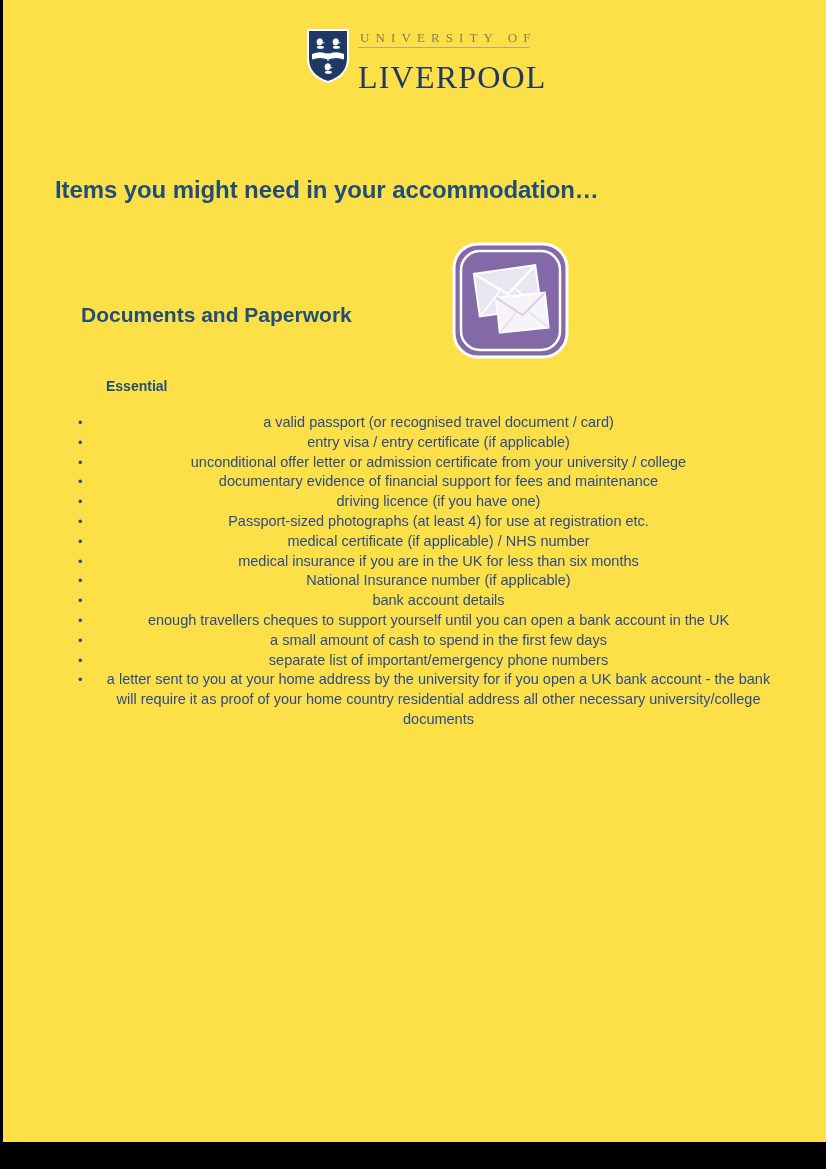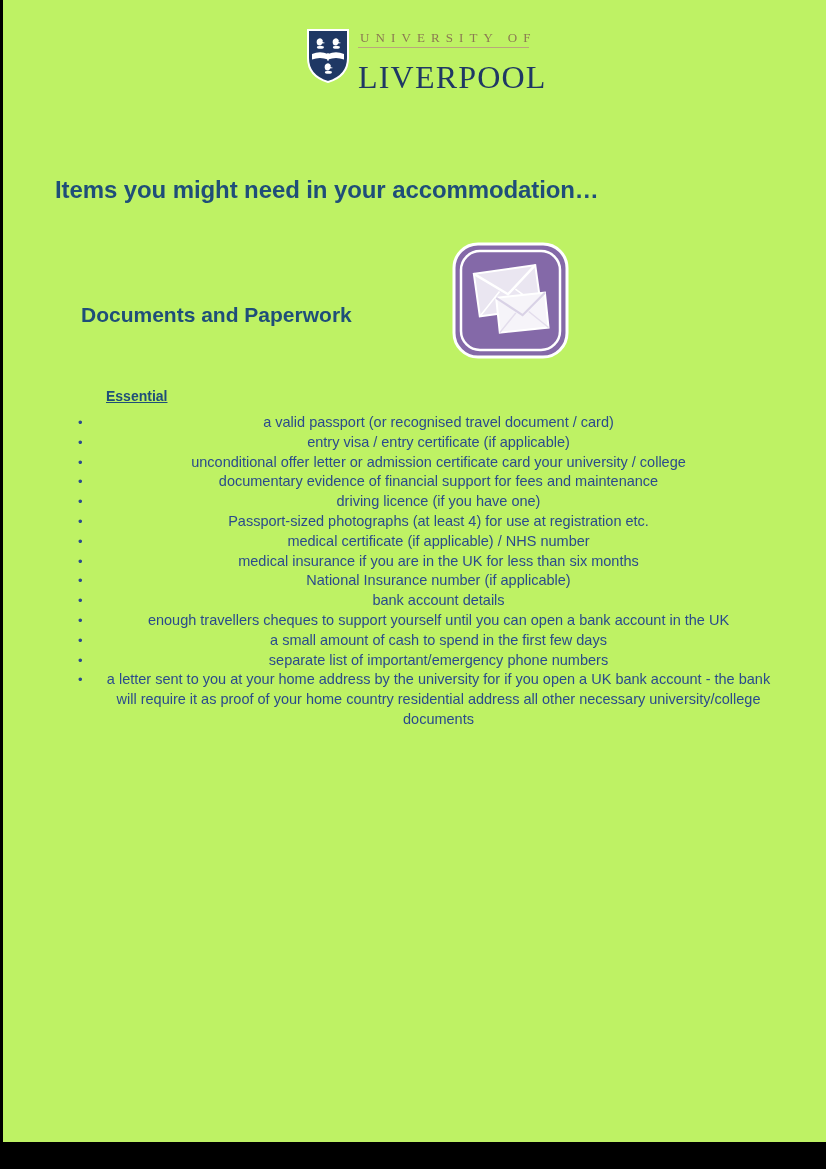--- a/index.html
+++ b/index.html
@@ -27,21 +27,21 @@
     left: 0; top: 1142px;
     width: 826px; height: 27px;
     background: #000000;
   }
 
   .page {
     position: absolute;
     left: 3px; top: 0;
     width: 823px;
     height: 1142px;
-    background: #bef264;
+    background: #fde047;
   }
 
   
   #logo {
     position: absolute;
     left: 303px;
     top: 28px;
     width: 225px;
     height: 58px;
   }
@@ -111,25 +111,24 @@
     left: 449px;
     top: 242px;
     width: 117px;
     height: 117px;
   }
 
   
   #essential-heading {
     position: absolute;
     left: 103px;
-    top: 374px;
+    top: 364px;
     font-size: 14px;
     font-weight: bold;
     color: #1f4e79;
-    text-decoration: underline;
     white-space: nowrap;
   }
 
   
   #essential-list {
     position: absolute;
     left: 75px;
     top: 413px;
     width: 700px;
     margin: 0;
@@ -214,21 +213,21 @@
       <path d="M46 53 L70.5 73 L95 53" fill="none" stroke="#d9d2e6" stroke-width="2.2"></path>
       <path d="M46 88 L64 70 M95 88 L77 70" fill="none" stroke="#e3ddec" stroke-width="1.5"></path>
     </g>
   </svg>
 
   <h3 id="essential-heading">Essential</h3>
 
   <ul id="essential-list">
       <li>a valid passport (or recognised travel document / card)</li>
       <li>entry visa / entry certificate (if applicable)</li>
-      <li>unconditional offer letter or admission certificate card your university / college</li>
+      <li>unconditional offer letter or admission certificate from your university / college</li>
       <li>documentary evidence of financial support for fees and maintenance</li>
       <li>driving licence (if you have one)</li>
       <li>Passport-sized photographs (at least 4) for use at registration etc.</li>
       <li>medical certificate (if applicable) / NHS number</li>
       <li>medical insurance if you are in the UK for less than six months</li>
       <li>National Insurance number (if applicable)</li>
       <li>bank account details</li>
       <li>enough travellers cheques to support yourself until you can open a bank account in the UK</li>
       <li>a small amount of cash to spend in the first few days</li>
       <li>separate list of important/emergency phone numbers</li>

